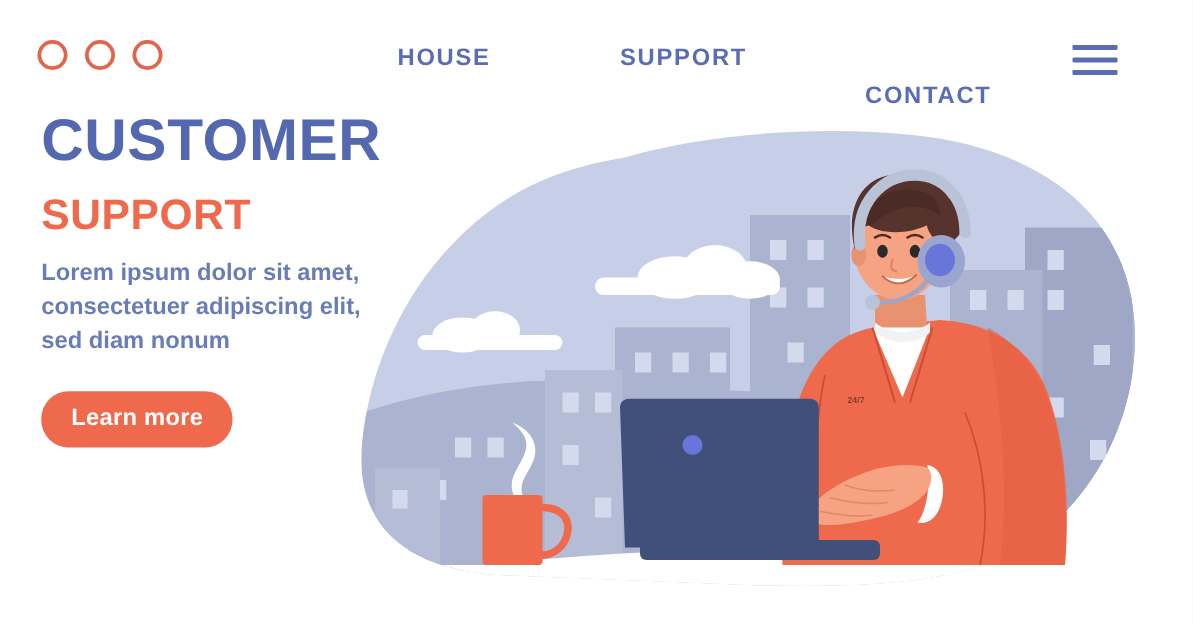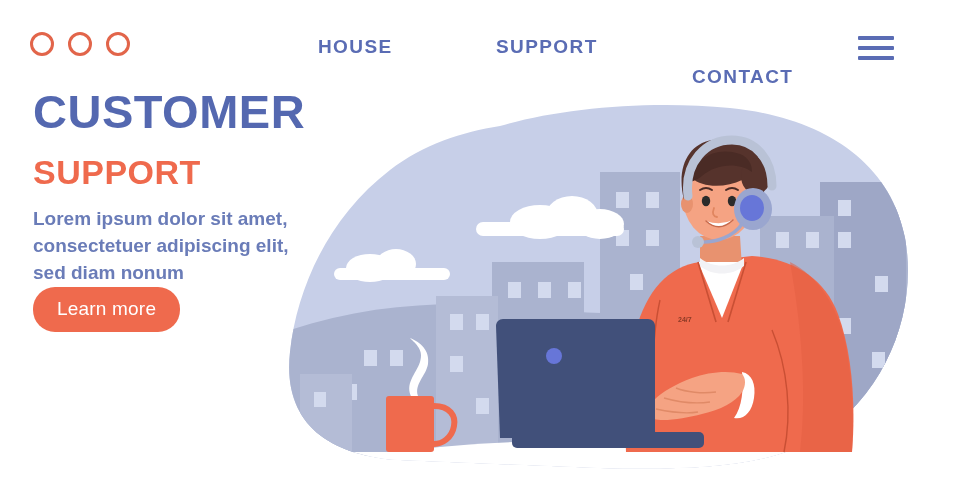--- a/index.html
+++ b/index.html
@@ -124,26 +124,27 @@
     font-family: "Liberation Sans", sans-serif;
     font-size: 19px;
     font-weight: bold;
     color: #6a7cb8;
     line-height: 1.42;
     margin: 16px 0 0 0;
     width: 262px;
   }
   #cta {
     display: inline-block;
+    margin-top: 26px;
     padding: 11px 24px 12px 24px;
     background: #ef6a4d;
     color: #ffffff;
     font-family: "Liberation Sans", sans-serif;
     font-size: 19px;
-    font-weight: normal;
+    font-weight: bold;
     border: none;
     border-radius: 22px;
     cursor: pointer;
     letter-spacing: 0.2px;
   }
 </style>
 </head>
 <body>
 
 <div id="page">

